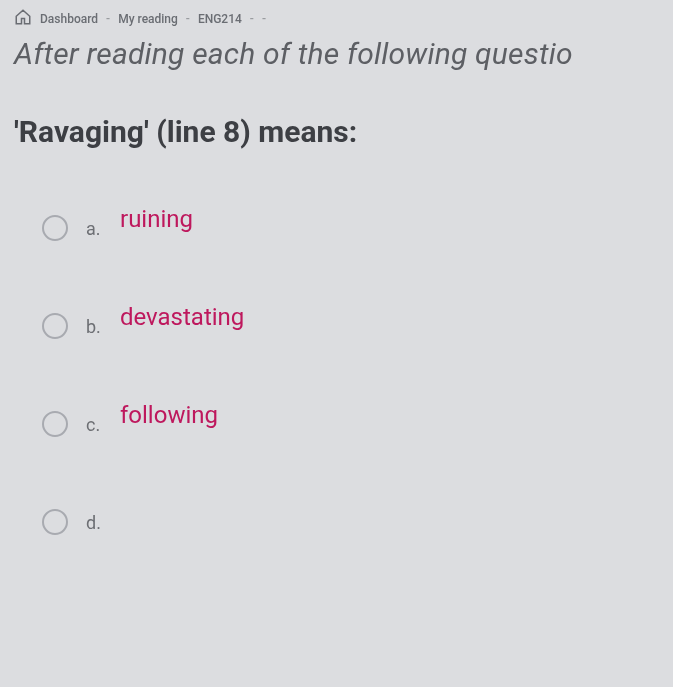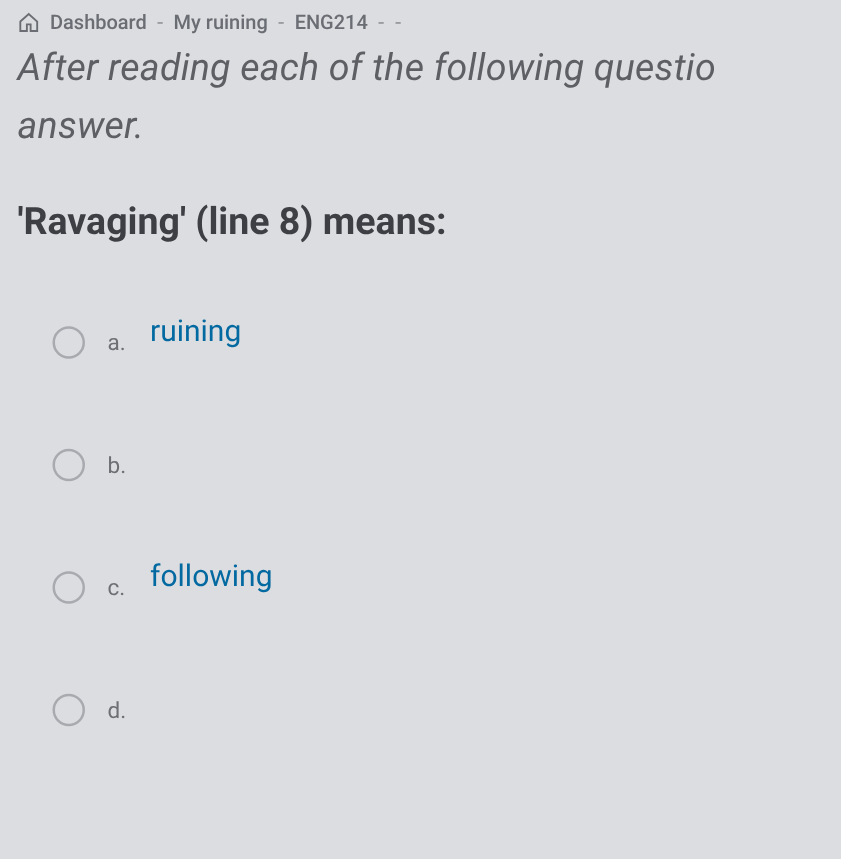--- a/index.html
+++ b/index.html
@@ -10,24 +10,24 @@
     body {
       font-family: -apple-system, BlinkMacSystemFont, "Segoe UI", Roboto, sans-serif;
       background: #dcdde0;
       width: 673px;
       height: 687px;
       overflow: hidden;
       color: #444;
     }
     .breadcrumb {
       display: flex;
-      align-items: center;
+      align-items: flex-end;
       gap: 8px;
       padding: 8px 14px 6px 14px;
-      font-size: 16px;
+      font-size: 12px;
       color: #6a6d73;
       font-weight: 500;
       white-space: nowrap;
       overflow: hidden;
     }
     .breadcrumb .home-icon {
       width: 18px;
       height: 18px;
       flex-shrink: 0;
     }
@@ -80,62 +80,62 @@
     }
     .opt-letter {
       font-size: 18px;
       color: #6d6f74;
       width: 22px;
       align-self: flex-end;
       padding-bottom: 2px;
     }
     .opt-text {
       font-size: 24px;
-      color: #0369a1;
+      color: #be185d;
       margin-left: -6px;
       align-self: flex-start;
       margin-top: -10px;
     }
   </style>
 </head>
 <body>
 
 <div class="breadcrumb">
   <span class="home-icon">
     <svg viewBox="0 0 24 24" fill="none" stroke="#6a6d73" stroke-width="2">
       <path d="M3 11 L12 3 L21 11 V21 H14 V14 H10 V21 H3 Z"></path>
     </svg>
   </span>
   <span class="breadcrumb-item">Dashboard</span>
   <span class="sep">-</span>
-  <span class="breadcrumb-item">My ruining</span>
+  <span class="breadcrumb-item">My reading</span>
   <span class="sep">-</span>
   <span class="breadcrumb-item">ENG214</span>
   <span class="sep">-</span>
   <span class="sep">-</span>
 </div>
 
 <div class="instructions">
   <div>After reading each of the following questio</div>
-  <div class="line2">answer.</div>
 </div>
 
 <div class="question">'Ravaging' (line 8) means:</div>
 
 <div class="options">
 
   <div class="option-row">
     <div class="radio"></div>
     <div class="opt-letter">a.</div>
     <div class="opt-text">ruining</div>
   </div>
 
   <div class="option-row">
     <div class="radio"></div>
     <div class="opt-letter">b.</div>
+    <div class="opt-text">devastating</div>
   </div>
 
   <div class="option-row">
     <div class="radio"></div>
     <div class="opt-letter">c.</div>
     <div class="opt-text">following</div>
   </div>
 
   <div class="option-row" style="margin-bottom:0">
     <div class="radio"></div>

